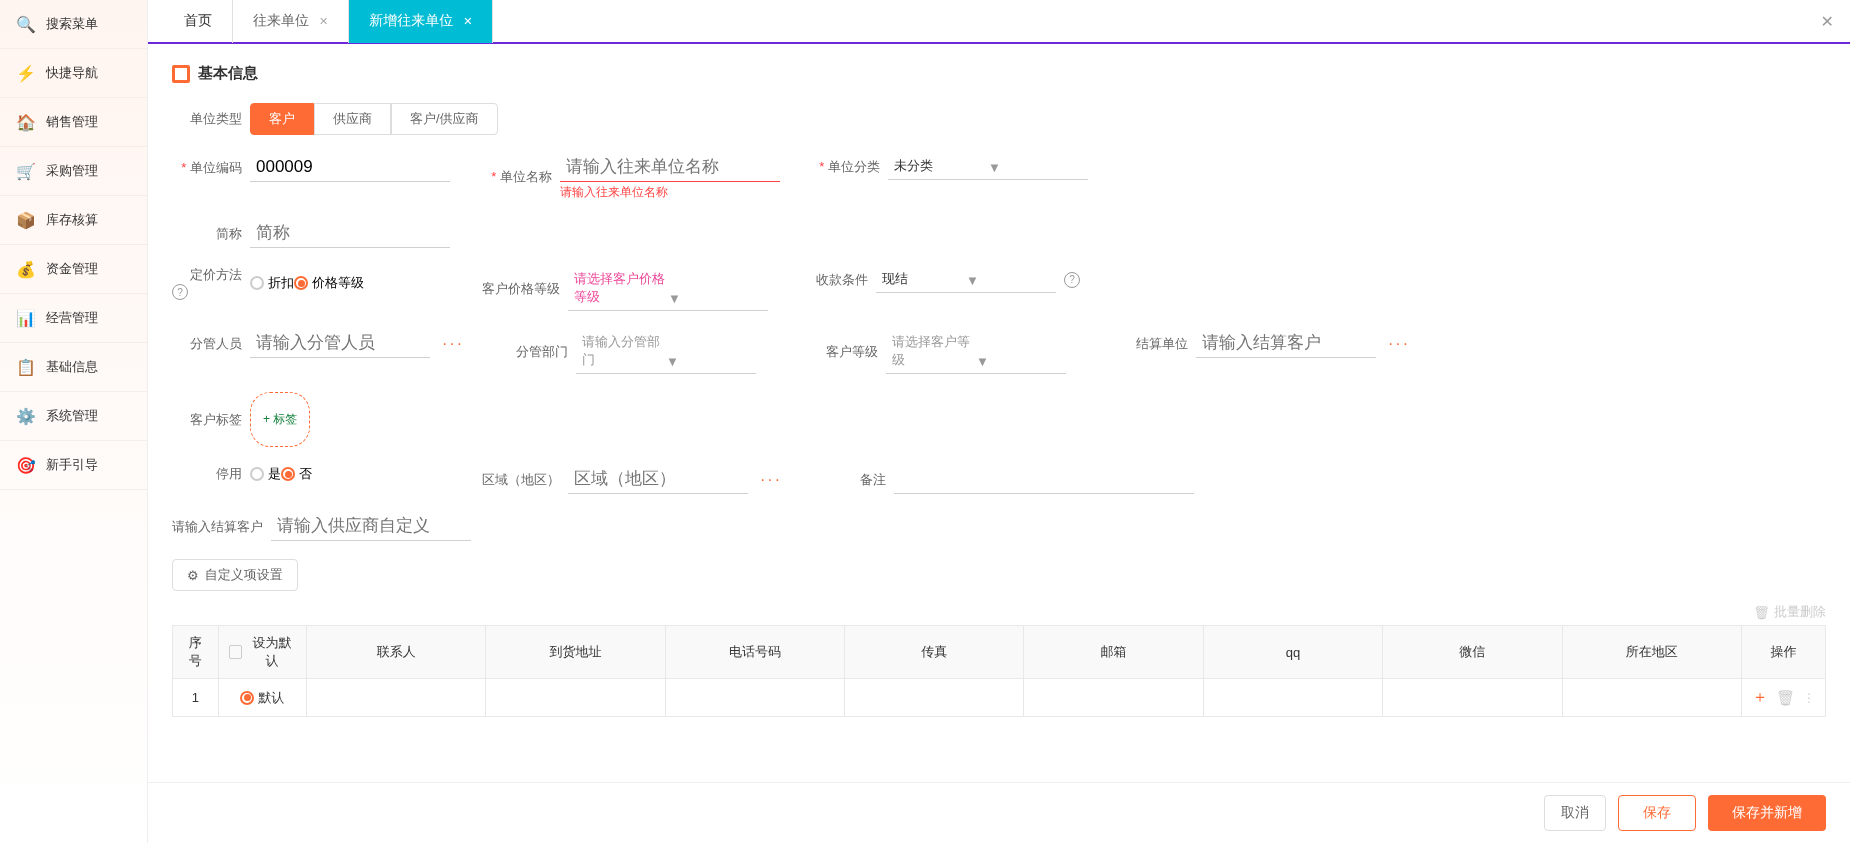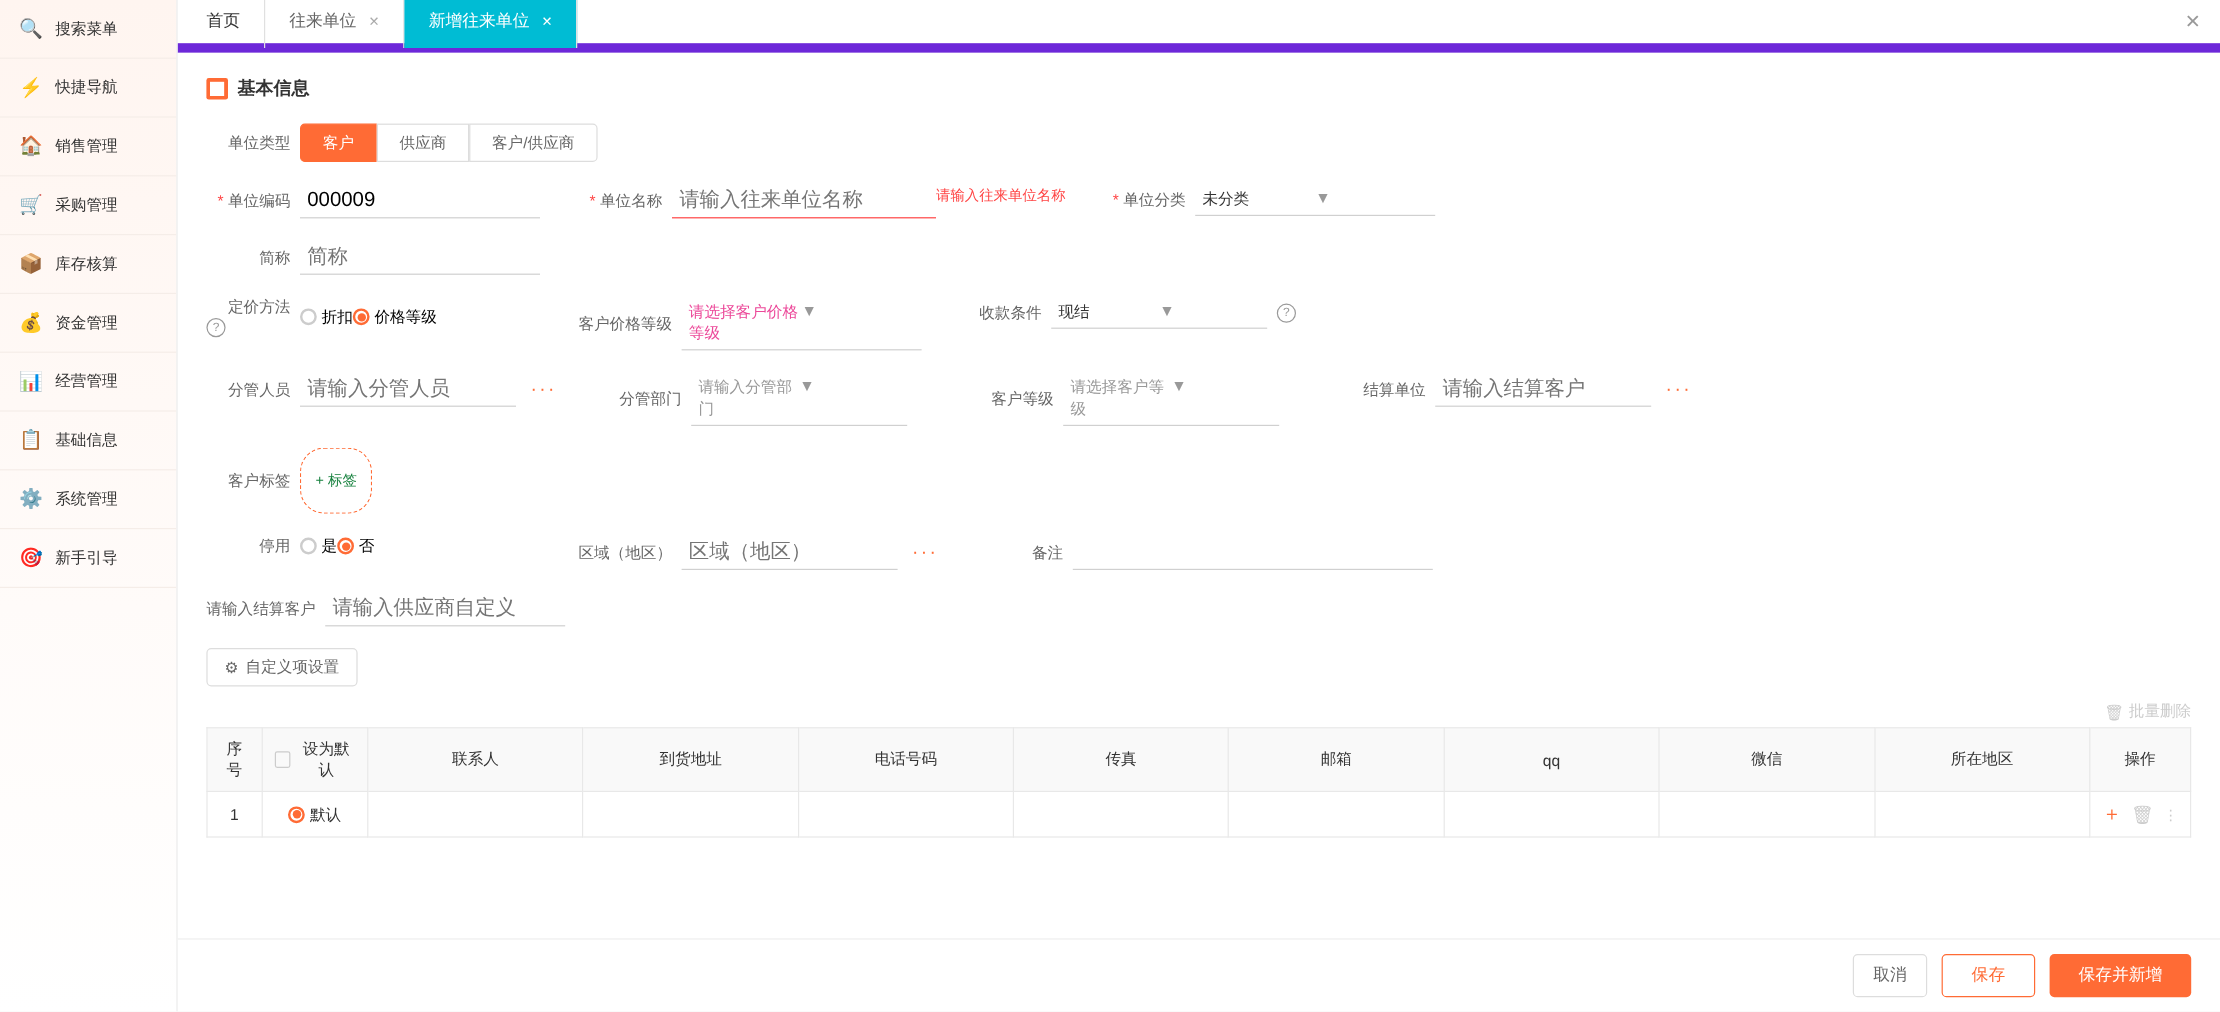--- a/index.html
+++ b/index.html
@@ -41,23 +41,23 @@
       display: flex;
       flex-direction: column;
       overflow: hidden;
     }
 
     
     .tab-bar {
       background: #fff;
       display: flex;
       align-items: center;
-      border-bottom: 8px solid #6d28d9;
+      border-bottom: 2px solid #6d28d9;
       height: 44px;
-      padding-left: 4px;
+      padding-left: 16px;
       flex-shrink: 0;
     }
     .tab {
       display: flex;
       align-items: center;
       padding: 0 20px;
       height: 44px;
       cursor: pointer;
       font-size: 14px;
       color: #666;
@@ -139,21 +139,21 @@
       border: none;
       border-bottom: 1px solid #d0d0d0;
       padding: 4px 6px;
       font-size: 17px;
       width: 180px;
       outline: none;
       background: transparent;
     }
     .form-input.error { border-bottom-color: #f44; }
     .error-msg { color: #f44; font-size: 12px; margin-top: 2px; }
-    .form-input-wrapper { display: flex; flex-direction: row; }
+    .form-input-wrapper { display: flex; flex-direction: column; }
 
     
     .btn-group { display: flex; gap: 0; }
     .btn-type {
       padding: 6px 18px;
       border: 1px solid #ddd;
       cursor: pointer;
       font-size: 13px;
       background: #fff;
       color: #666;
@@ -175,21 +175,21 @@
     .radio-circle.checked::after {
       content: '';
       width: 7px; height: 7px;
       border-radius: 50%;
       background: #ff6b35;
     }
 
     
     .select-field {
       display: flex;
-      align-items: flex-start;
+      align-items: flex-end;
       border-bottom: 1px solid #d0d0d0;
       padding: 4px 6px;
       width: 180px;
       cursor: pointer;
       background: transparent;
     }
     .select-field span { flex: 1; color: #999; font-size: 13px; }
     .select-field .sel-value { color: #333; }
     .select-arrow { font-size: 10px; color: #999; }
 

